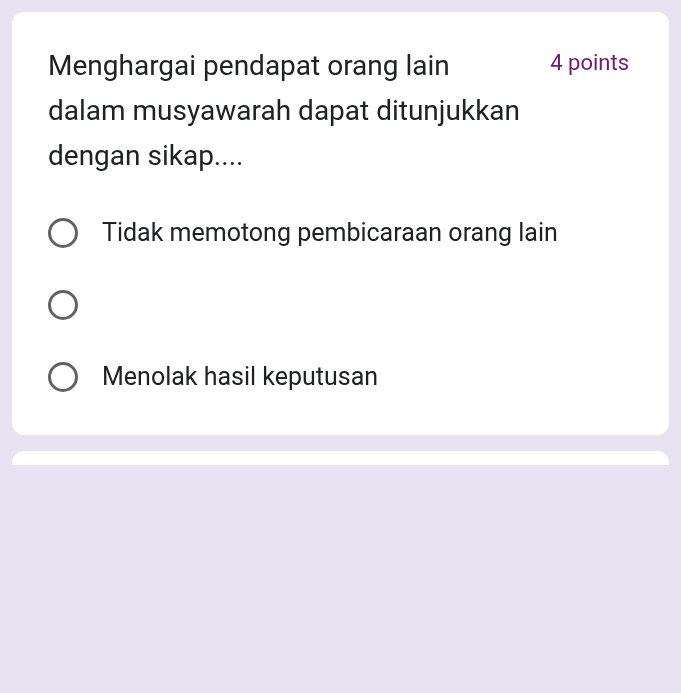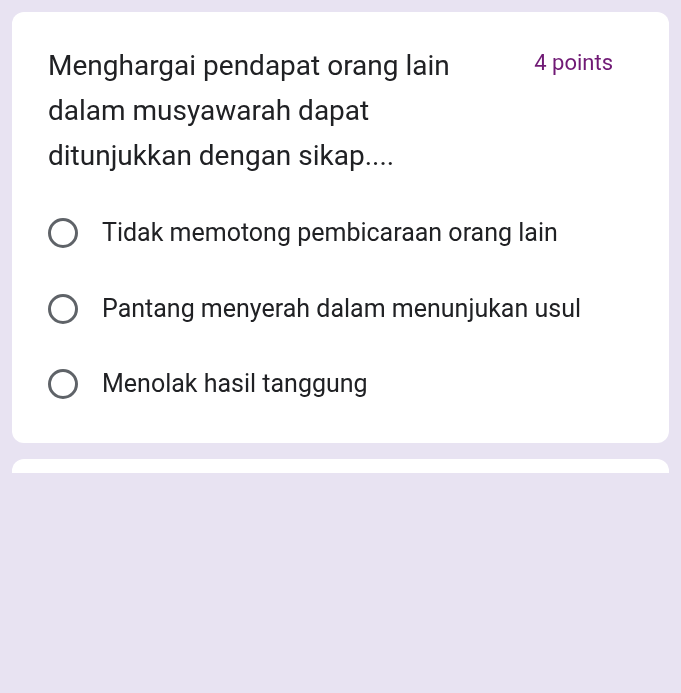--- a/index.html
+++ b/index.html
@@ -9,21 +9,21 @@
     }
     body {
       background-color: #e8e3f2;
       font-family: 'Google Sans', Roboto, Arial, sans-serif;
       padding: 12px;
       width: 681px;
     }
     .card {
       background-color: #ffffff;
       border-radius: 12px;
-      padding: 32px 56px 40px 36px;
+      padding: 32px 40px 40px 36px;
       margin-bottom: 16px;
     }
     .question-header {
       display: flex;
       justify-content: space-between;
       align-items: flex-start;
       gap: 24px;
       margin-bottom: 36px;
     }
     .question-text {
@@ -77,22 +77,21 @@
     <div class="question-text">Menghargai pendapat orang lain dalam musyawarah dapat ditunjukkan dengan sikap....</div>
     <div class="points">4 points</div>
   </div>
   <div class="options">
     <div class="option">
       <div class="radio-circle"></div>
       <div class="option-text">Tidak memotong pembicaraan orang lain</div>
     </div>
     <div class="option">
       <div class="radio-circle"></div>
-      <div class="option-text">Pantang menyerah dalam menunjukan usul</div>
     </div>
     <div class="option">
       <div class="radio-circle"></div>
-      <div class="option-text">Menolak hasil tanggung</div>
+      <div class="option-text">Menolak hasil keputusan</div>
     </div>
   </div>
 </div>
 
 <div class="next-card"></div>
 
 </body></html>

